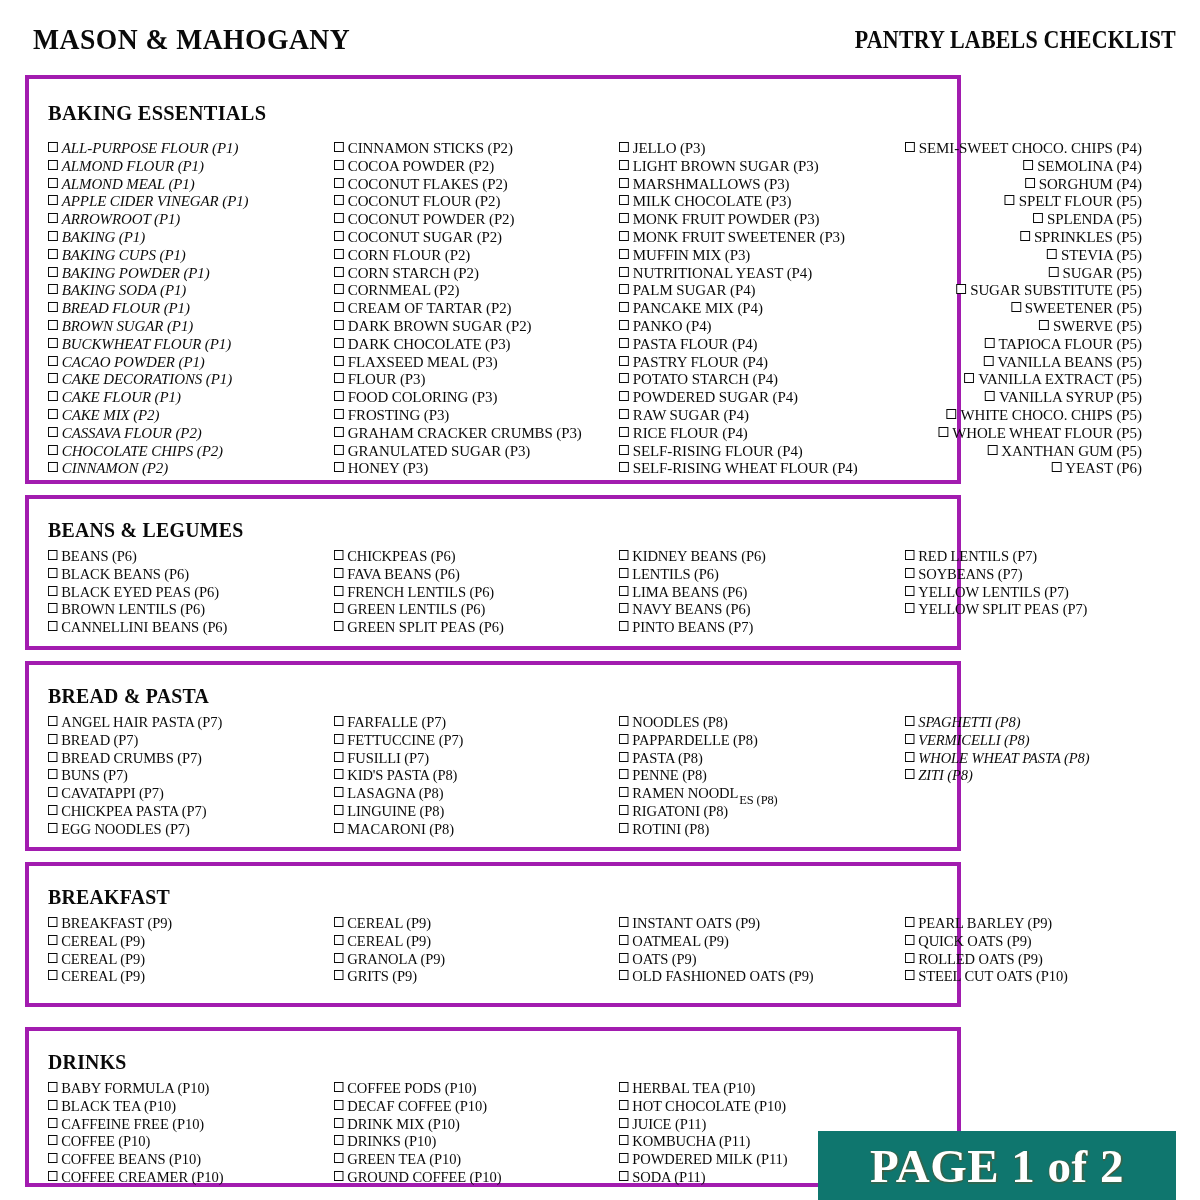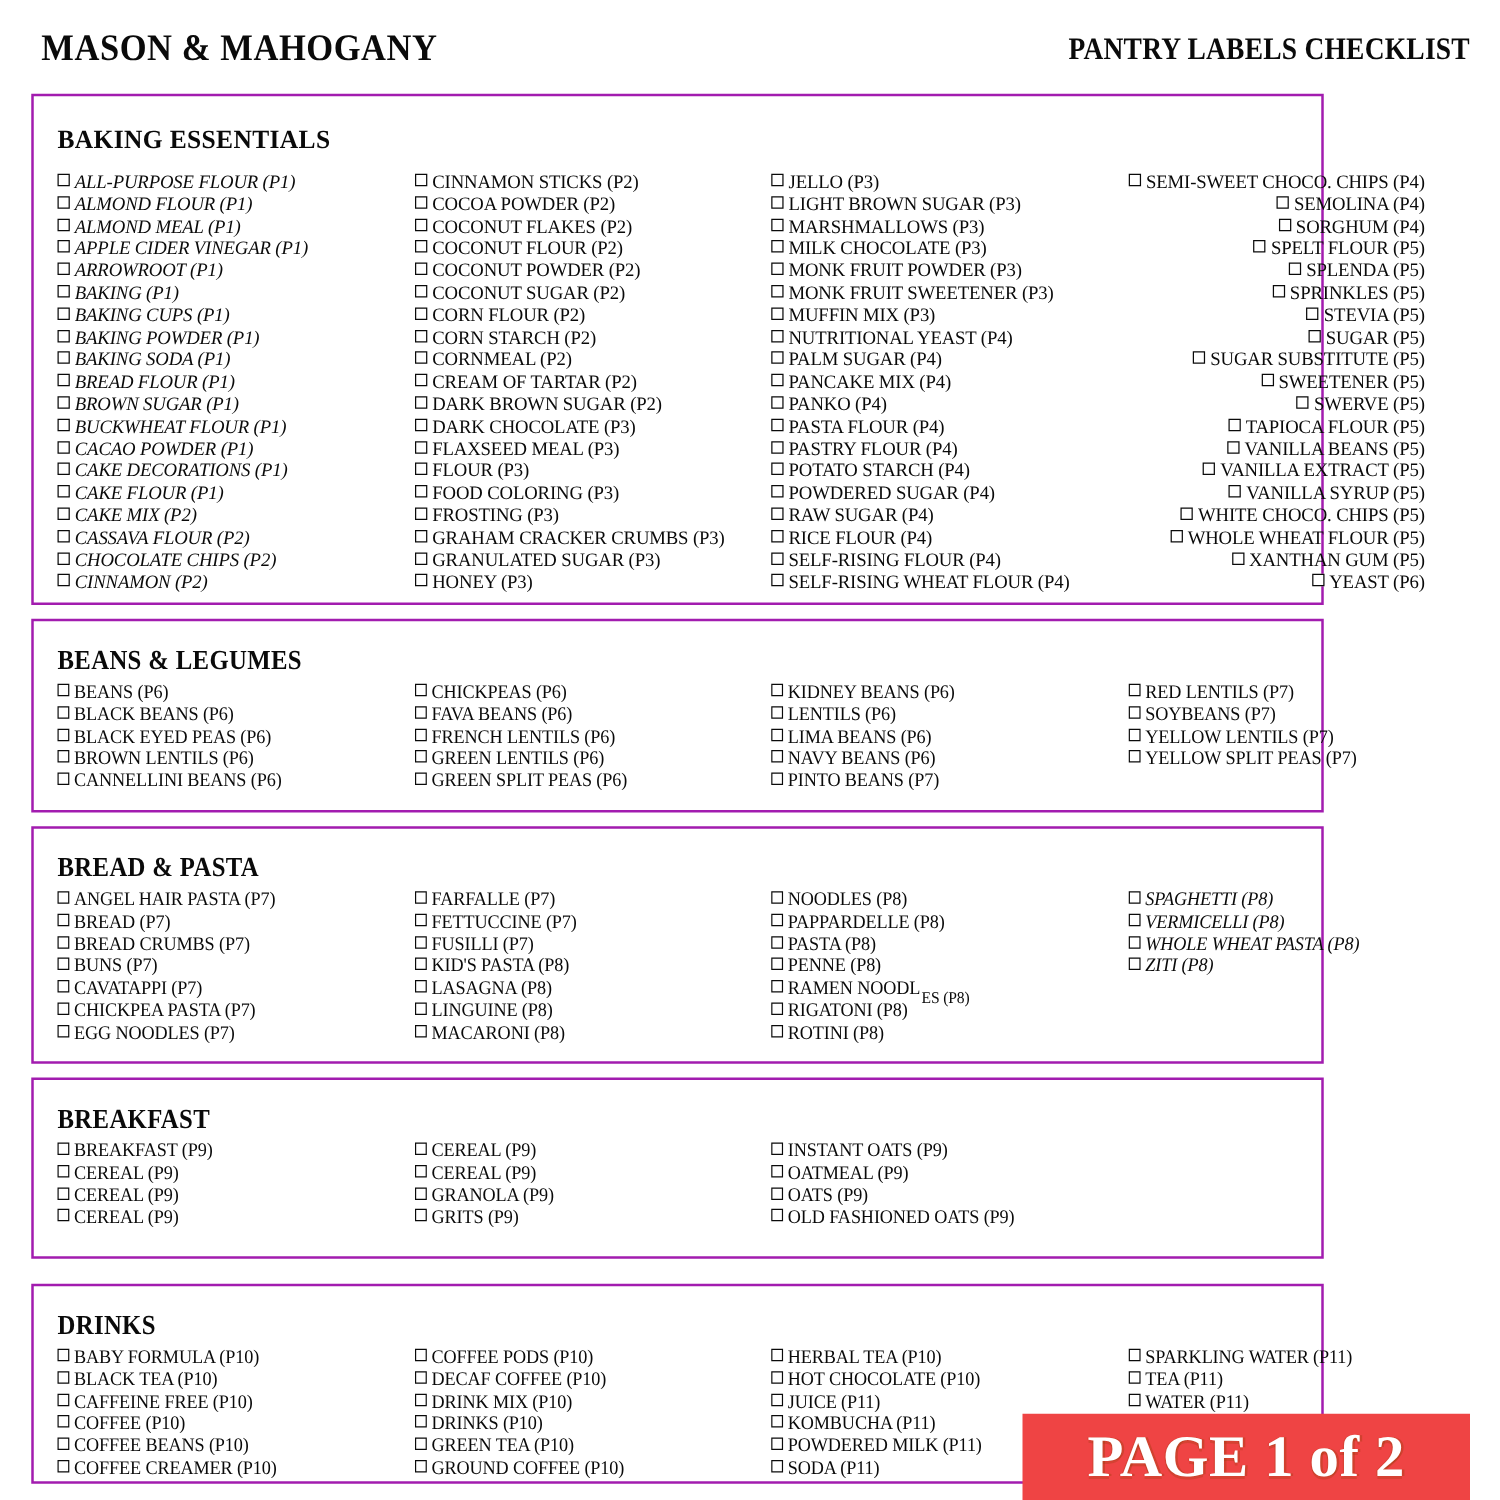--- a/index.html
+++ b/index.html
@@ -35,22 +35,22 @@
     letter-spacing:0.2px;
     transform:scaleX(0.88);
     transform-origin:right center;
     white-space:nowrap;
   }
 
   
   .section{
     position:absolute;
     left:25px;
-    width:1034px;
-    border:2px solid #a21caf;
+    width:936px;
+    border:4px solid #a21caf;
     box-sizing:border-box;
     background:#fff;
   }
   .sec-title{
     position:absolute;
     font-family:"Liberation Serif", serif;
     font-weight:bold;
     font-size:21px;
     letter-spacing:0.3px;
     white-space:nowrap;
@@ -97,21 +97,21 @@
     margin-left:1px;
     margin-top:7px;
   }
   .item.split{position:relative;}
 
   
   .page-badge{
     position:absolute;
     left:818px;top:1131px;
     width:358px;height:69px;
-    background:#ef4444;
+    background:#0f766e;
     overflow:hidden;
   }
   .page-badge .txt{
     position:absolute;
     left:50%;top:50%;
     transform:translate(-50%,-50%);
     color:#ffffff;
     font-family:"Liberation Serif", serif;
     font-weight:bold;
     font-size:47px;
@@ -300,20 +300,26 @@
           <div class="item"><span class="cb"></span><span>CEREAL (P9)</span></div>
           <div class="item"><span class="cb"></span><span>GRANOLA (P9)</span></div>
           <div class="item"><span class="cb"></span><span>GRITS (P9)</span></div>
         </div>
         <div class="col" style="left: 590px; top: 48px;">
           <div class="item"><span class="cb"></span><span>INSTANT OATS (P9)</span></div>
           <div class="item"><span class="cb"></span><span>OATMEAL (P9)</span></div>
           <div class="item"><span class="cb"></span><span>OATS (P9)</span></div>
           <div class="item"><span class="cb"></span><span>OLD FASHIONED OATS (P9)</span></div>
         </div>
+        <div class="col" style="left: 876px; top: 48px;">
+          <div class="item"><span class="cb"></span><span>PEARL BARLEY (P9)</span></div>
+          <div class="item"><span class="cb"></span><span>QUICK OATS (P9)</span></div>
+          <div class="item"><span class="cb"></span><span>ROLLED OATS (P9)</span></div>
+          <div class="item"><span class="cb"></span><span>STEEL CUT OATS (P10)</span></div>
+        </div>
       </div>
       <div class="section narrow" style="top: 1027px; height: 160px;">
         <div class="sec-title" style="left: 19px; top: 18px;">DRINKS</div>
         <div class="col" style="left: 19px; top: 48px;">
           <div class="item"><span class="cb"></span><span>BABY FORMULA (P10)</span></div>
           <div class="item"><span class="cb"></span><span>BLACK TEA (P10)</span></div>
           <div class="item"><span class="cb"></span><span>CAFFEINE FREE (P10)</span></div>
           <div class="item"><span class="cb"></span><span>COFFEE (P10)</span></div>
           <div class="item"><span class="cb"></span><span>COFFEE BEANS (P10)</span></div>
           <div class="item"><span class="cb"></span><span>COFFEE CREAMER (P10)</span></div>
@@ -327,25 +333,20 @@
           <div class="item"><span class="cb"></span><span>GROUND COFFEE (P10)</span></div>
         </div>
         <div class="col" style="left: 590px; top: 48px;">
           <div class="item"><span class="cb"></span><span>HERBAL TEA (P10)</span></div>
           <div class="item"><span class="cb"></span><span>HOT CHOCOLATE (P10)</span></div>
           <div class="item"><span class="cb"></span><span>JUICE (P11)</span></div>
           <div class="item"><span class="cb"></span><span>KOMBUCHA (P11)</span></div>
           <div class="item"><span class="cb"></span><span>POWDERED MILK (P11)</span></div>
           <div class="item"><span class="cb"></span><span>SODA (P11)</span></div>
         </div>
-        <div class="col" style="left: 876px; top: 48px;">
-          <div class="item"><span class="cb"></span><span>SPARKLING WATER (P11)</span></div>
-          <div class="item"><span class="cb"></span><span>TEA (P11)</span></div>
-          <div class="item"><span class="cb"></span><span>WATER (P11)</span></div>
-        </div>
       </div>
     </div>
 
   <div class="page-badge">
     <div class="txt">PAGE 1 of 2</div>
   </div>
 
 </div>
 
 </body></html>

